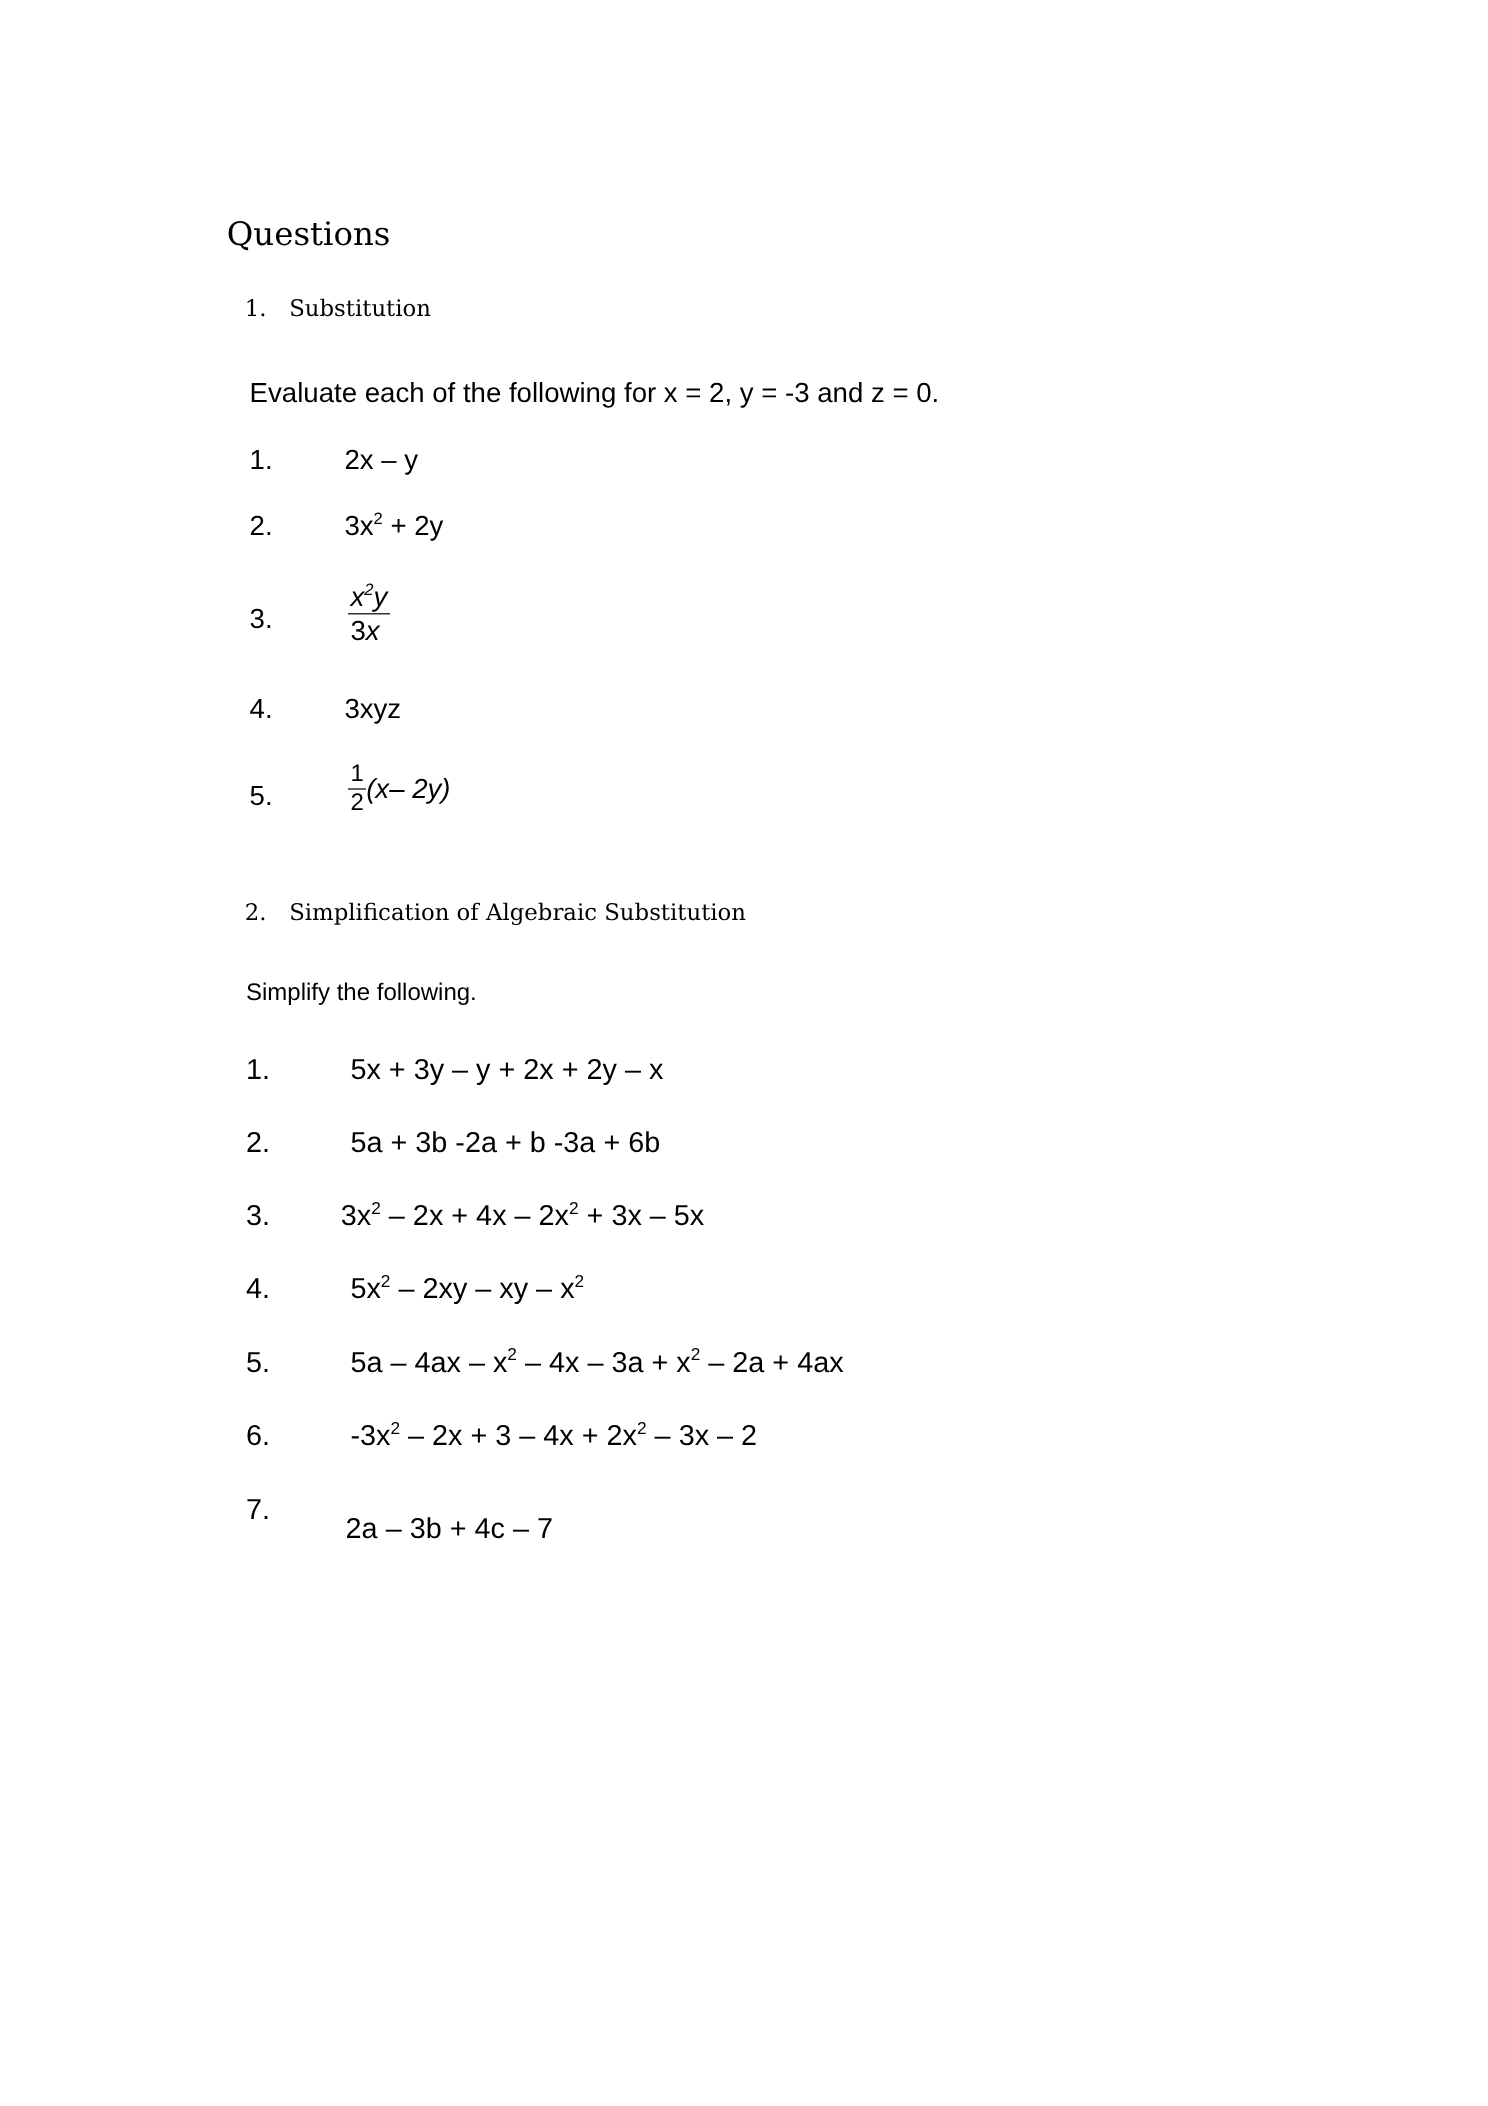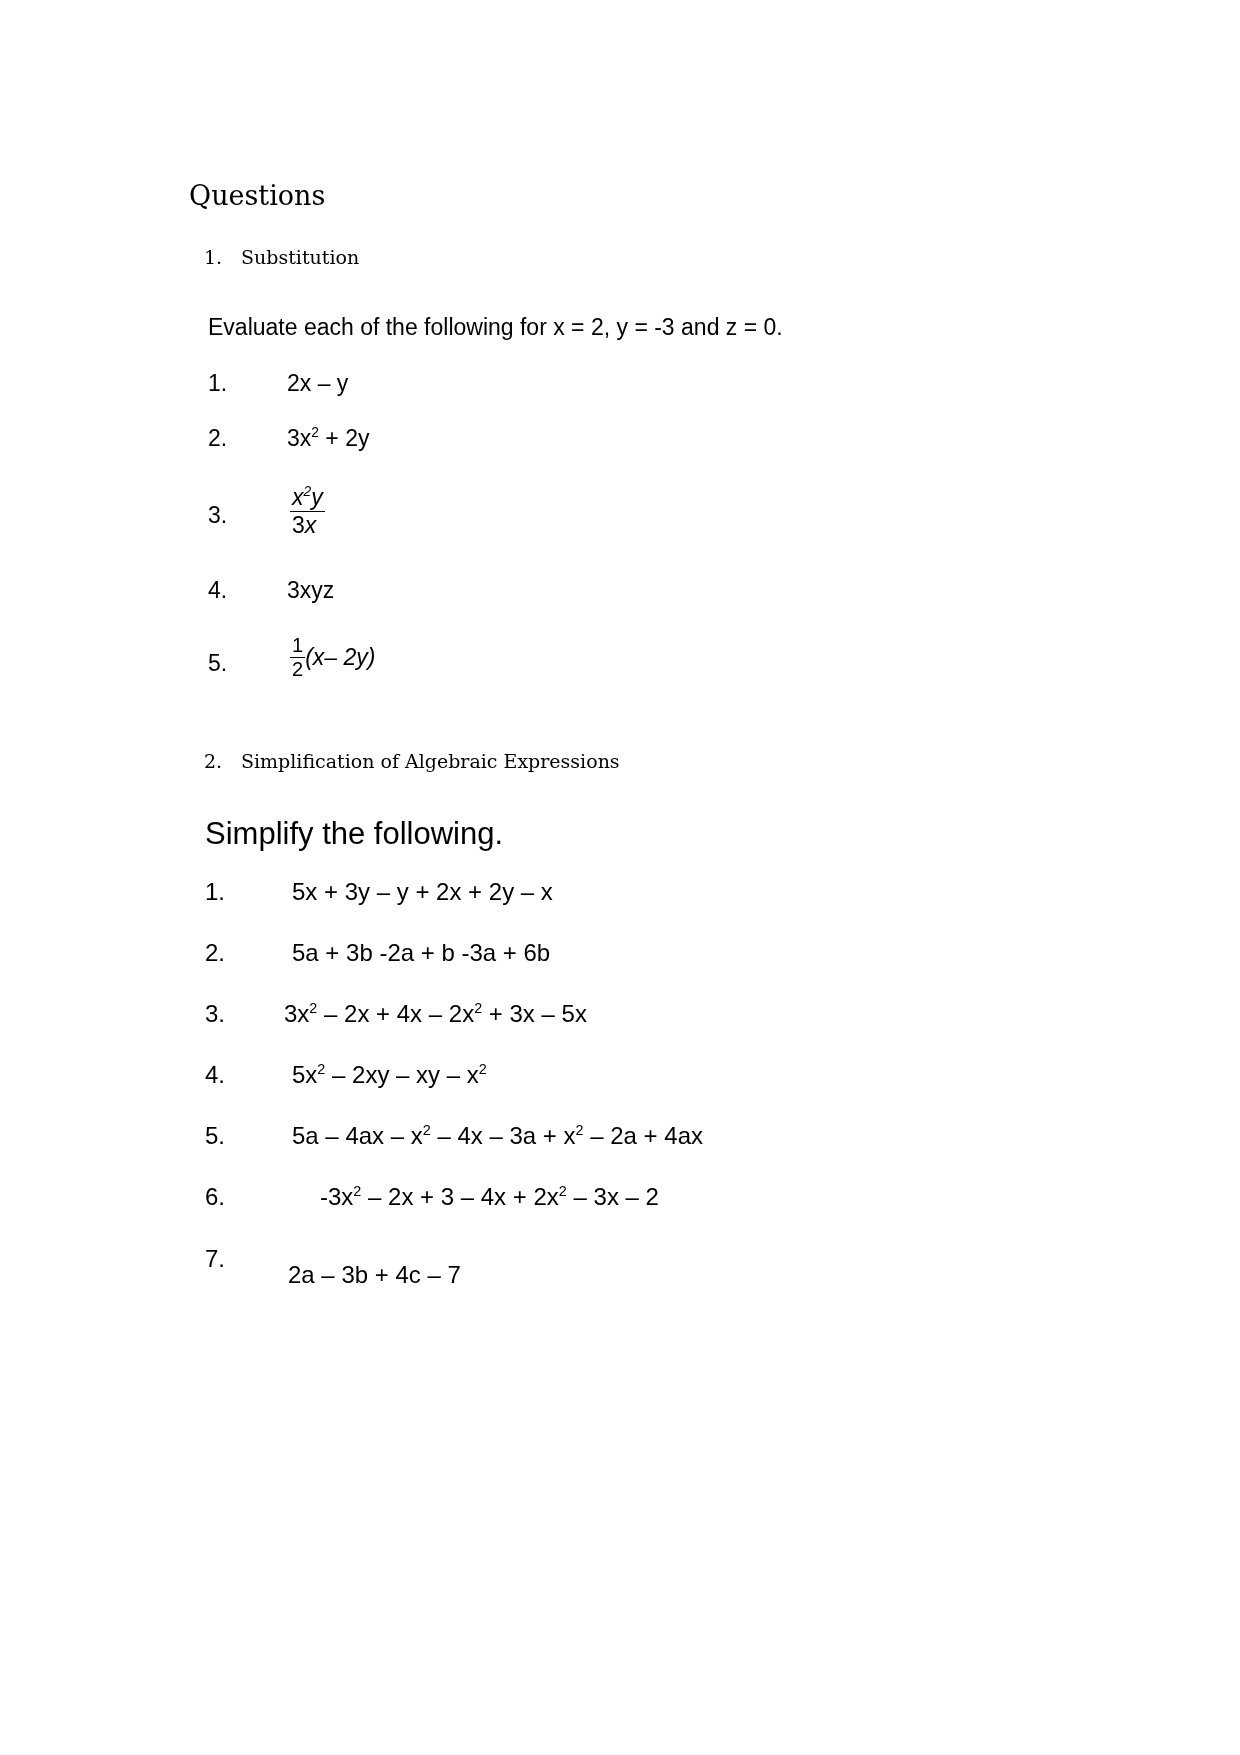--- a/index.html
+++ b/index.html
@@ -58,39 +58,39 @@
   <div class="abs sans qnum" style="left:208px; top:650px;">5.</div>
   <div class="abs sans expr" style="left:290px; top:634px;">
     <span class="frac small-frac">
       <span class="top" style="font-style:normal">1</span>
       <span class="bar"></span>
       <span class="bot">2</span>
     </span><span class="it" style="vertical-align:middle">(x– 2y)</span>
   </div>
 
   <div class="abs serif-bold h2" style="left:204px; top:750px;">
-    <span class="num">2.</span><span>Simplification of Algebraic Expressions</span>
+    <span class="num">2.</span><span>Simplification of Algebraic Substitution</span>
   </div>
 
-  <div class="abs sans intro" style="left:205px; top:816px; font-size:31px;">Simplify the following.</div>
+  <div class="abs sans intro" style="left:205px; top:816px; font-size:20px;">Simplify the following.</div>
 
   <div class="abs sans qnum" style="left:205px; top:878px; font-size:24px;">1.</div>
   <div class="abs sans expr2" style="left:292px; top:878px;">5x + 3y – y + 2x + 2y – x</div>
 
   <div class="abs sans qnum" style="left:205px; top:939px; font-size:24px;">2.</div>
   <div class="abs sans expr2" style="left:292px; top:939px;">5a + 3b -2a + b -3a + 6b</div>
 
   <div class="abs sans qnum" style="left:205px; top:1000px; font-size:24px;">3.</div>
   <div class="abs sans expr2" style="left:284px; top:1000px; white-space:pre;"><span>3x</span><sup>2</sup><span> – 2x + 4x – 2x</span><sup>2</sup><span> + 3x – 5x</span></div>
 
   <div class="abs sans qnum" style="left:205px; top:1061px; font-size:24px;">4.</div>
   <div class="abs sans expr2" style="left:292px; top:1061px; white-space:pre;"><span>5x</span><sup>2</sup><span> – 2xy – xy – x</span><sup>2</sup></div>
 
   <div class="abs sans qnum" style="left:205px; top:1122px; font-size:24px;">5.</div>
   <div class="abs sans expr2" style="left:292px; top:1122px; white-space:pre;"><span>5a – 4ax – x</span><sup>2</sup><span> – 4x – 3a + x</span><sup>2</sup><span> – 2a + 4ax</span></div>
 
   <div class="abs sans qnum" style="left:205px; top:1183px; font-size:24px;">6.</div>
-  <div class="abs sans expr2" style="left:292px; top:1183px; white-space:pre;margin-left:28px;"><span>-3x</span><sup>2</sup><span> – 2x + 3 – 4x + 2x</span><sup>2</sup><span> – 3x – 2</span></div>
+  <div class="abs sans expr2" style="left:292px; top:1183px; white-space:pre;"><span>-3x</span><sup>2</sup><span> – 2x + 3 – 4x + 2x</span><sup>2</sup><span> – 3x – 2</span></div>
 
   <div class="abs sans qnum" style="left:205px; top:1245px; font-size:24px;">7.</div>
   <div class="abs sans expr2" style="left:288px; top:1245px;margin-top:16px;">2a – 3b + 4c – 7</div>
 
 </div>
 
 </body></html>

